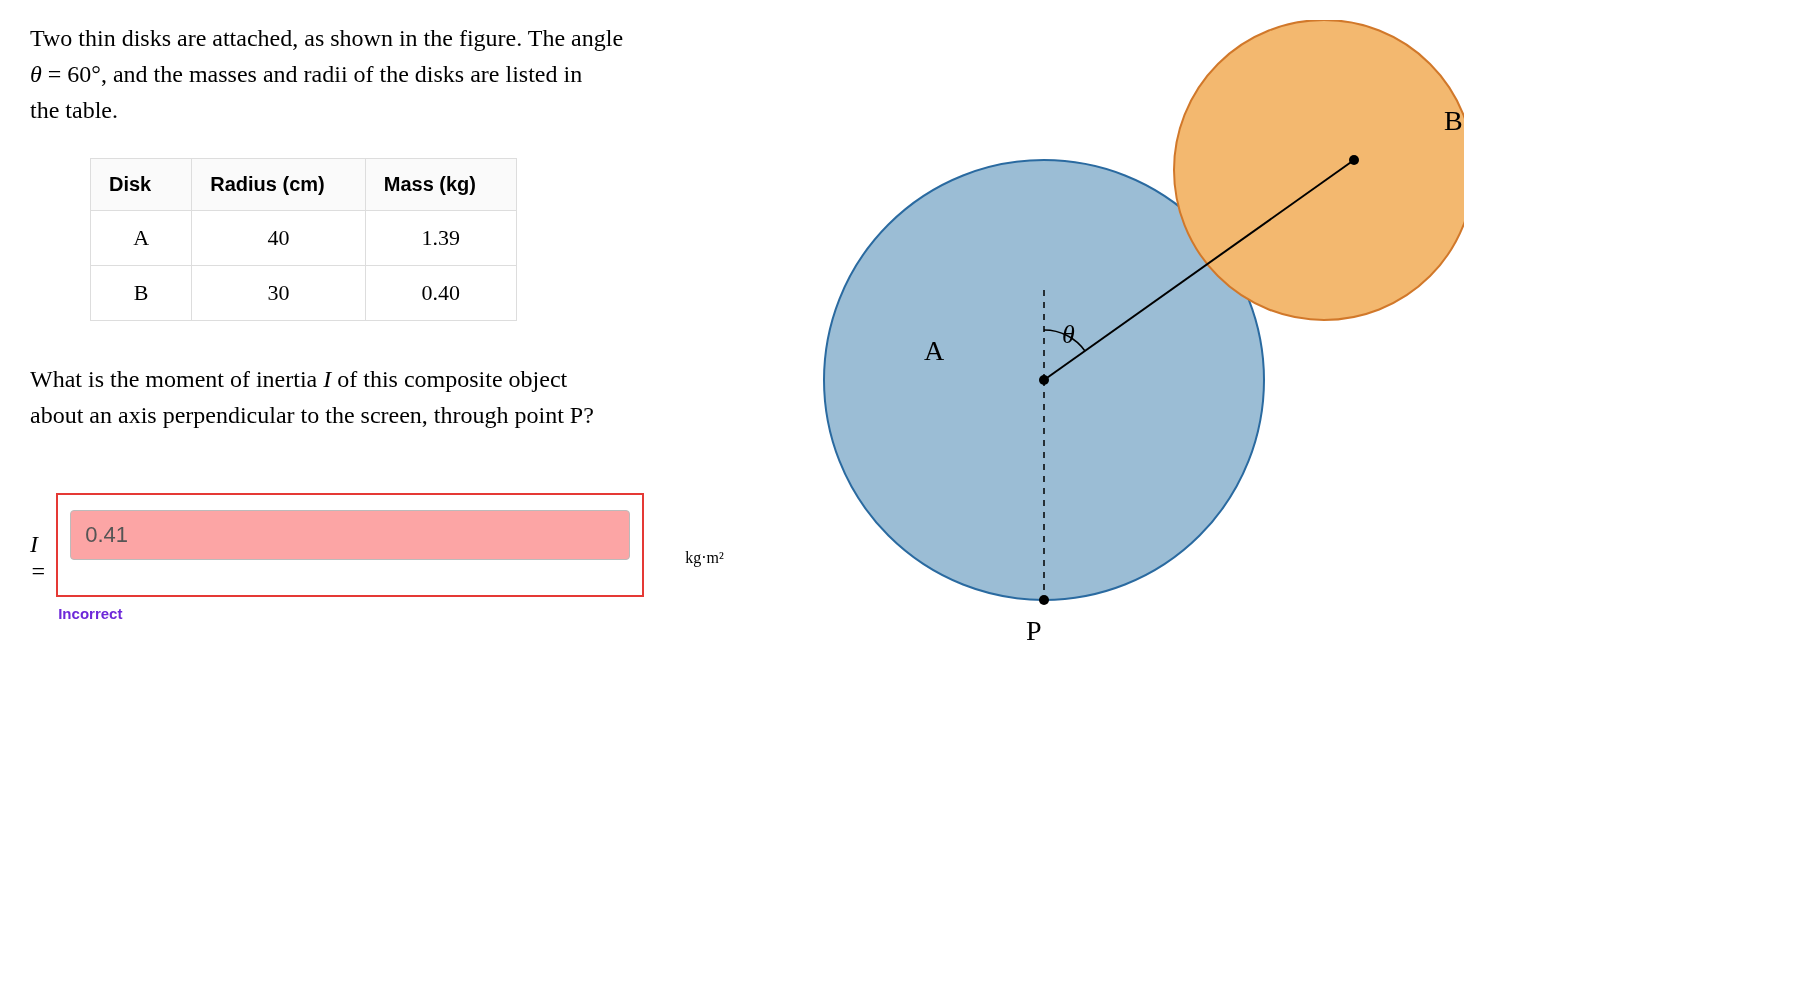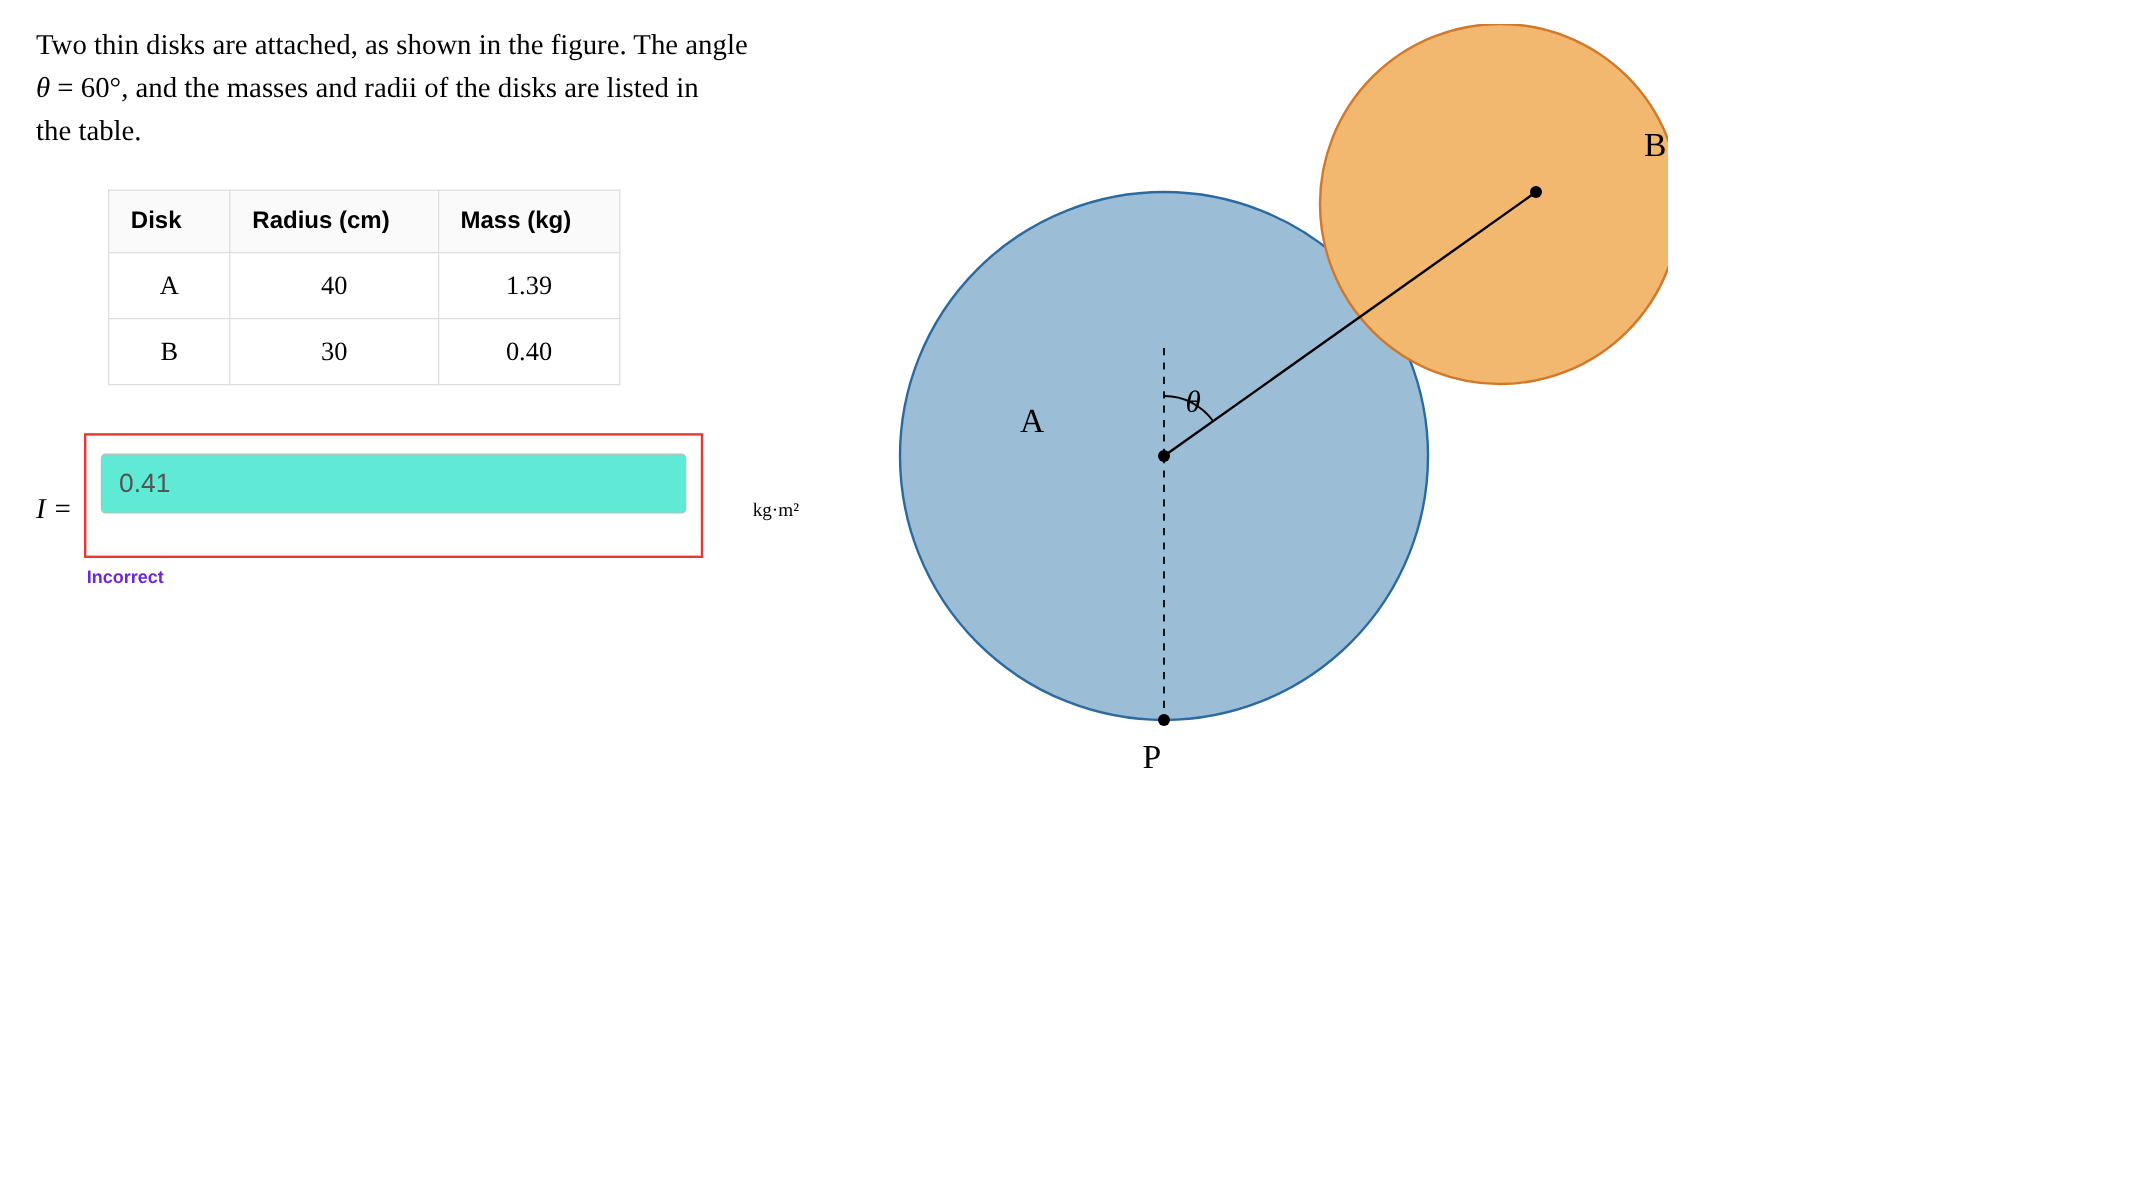--- a/index.html
+++ b/index.html
@@ -5,20 +5,21 @@
   body {
     margin: 0;
     padding: 20px 30px;
     font-family: Georgia, 'Times New Roman', serif;
     font-size: 24px;
     color: #000;
     background: #fff;
   }
   .container {
     display: flex;
+    gap: 40px;
   }
   .left {
     flex: 0 0 660px;
   }
   .right {
     flex: 1;
     position: relative;
   }
   .problem-text {
     line-height: 1.5;
@@ -60,25 +61,25 @@
   }
   .answer-box-wrapper {
     position: relative;
   }
   .answer-outline {
     border: 2px solid #e53935;
     padding: 15px 12px 35px 12px;
     position: relative;
   }
   .answer-input {
-    width: 488px;
+    width: 560px;
     height: 50px;
     border: 1px solid #bbb;
     border-radius: 4px;
-    background: #5eead4;
+    background: #fca5a5;
     font-size: 22px;
     padding: 0 14px;
     font-family: Arial, sans-serif;
     color: #555;
     box-sizing: border-box;
   }
   .feedback {
     color: #6d28d9;
     font-family: Arial, sans-serif;
     font-size: 15px;
@@ -118,20 +119,24 @@
           <td>1.39</td>
         </tr>
         <tr>
           <td>B</td>
           <td>30</td>
           <td>0.40</td>
         </tr>
       </tbody>
     </table>
 
+    <div class="question-text">
+      <span>What is the moment of inertia </span><span class="ital">I</span><span> of this composite object</span><br>
+      <span>about an axis perpendicular to the screen, through point P?</span>
+    </div>
 
     <div class="answer-row">
       <span class="ital"><span class="ital">I</span> = </span>
       <div class="answer-box-wrapper">
         <div class="answer-outline">
           <input class="answer-input" type="text" value="0.41" style="">
         </div>
         <div class="feedback">Incorrect</div>
       </div>
       <span class="units">kg·m²</span>

